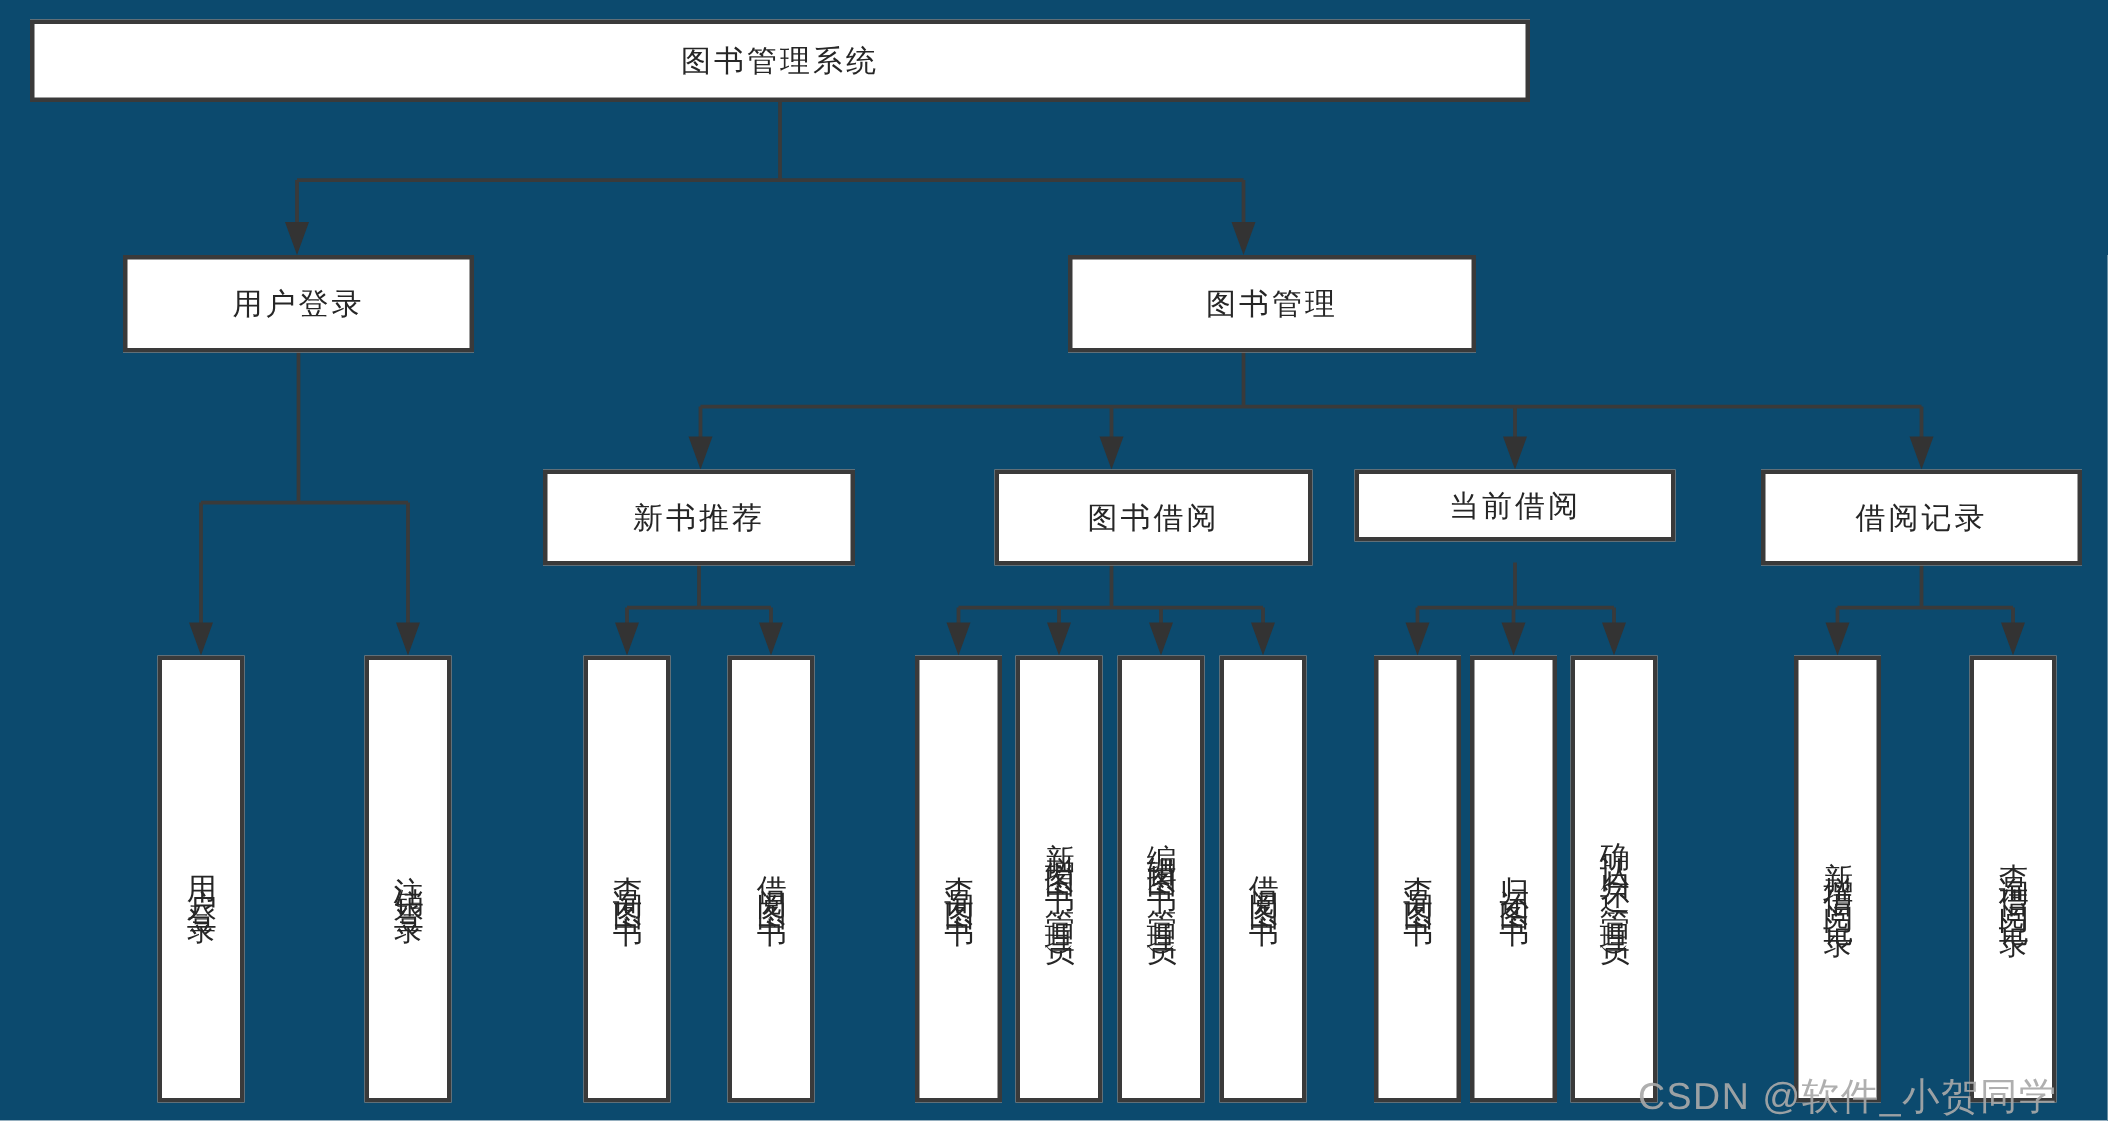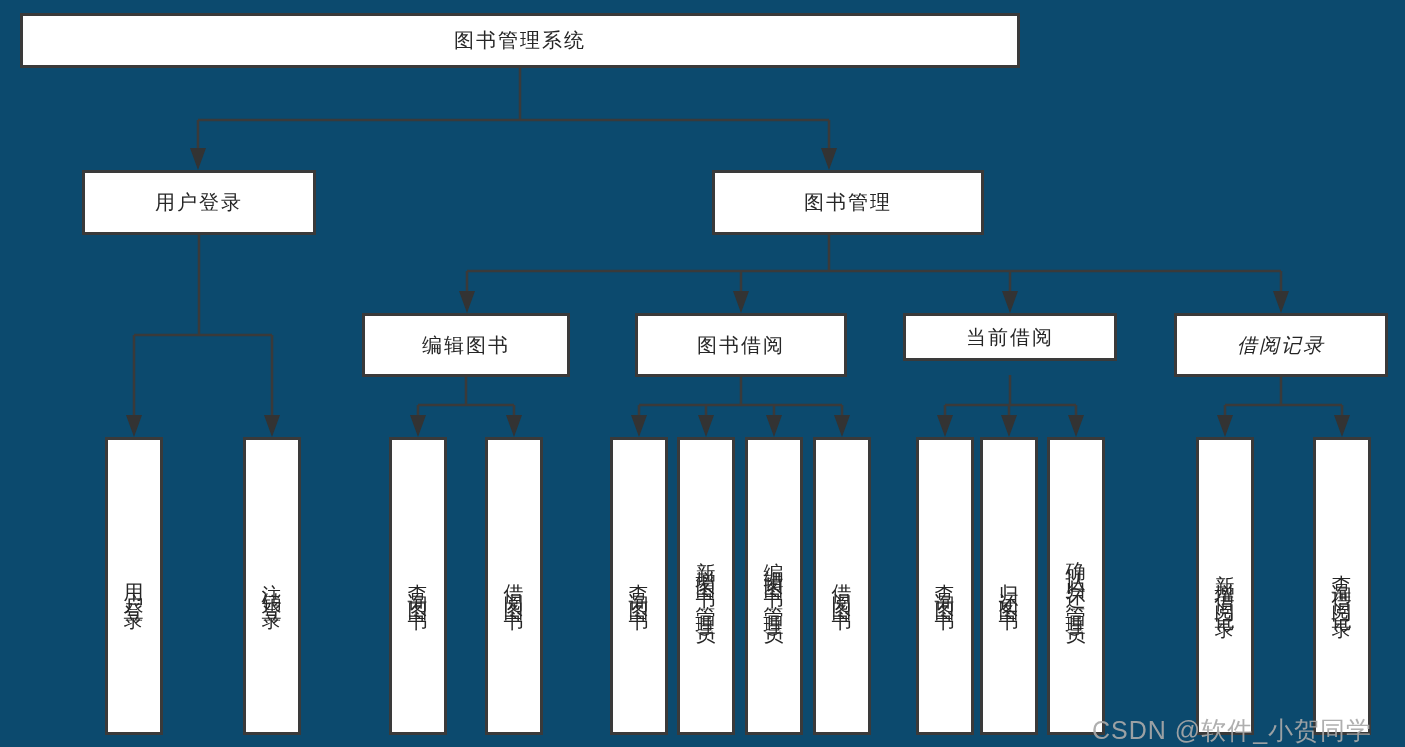--- a/index.html
+++ b/index.html
@@ -32,23 +32,23 @@
     letter-spacing:9px;
     line-height:1;
   }
   
   .n-root      { left:20px;   top:13px;  width:1000px; height:55px; }
   
   .n-login     { left:82px;   top:170px; width:234px;  height:65px; }
   .n-bookmgmt  { left:712px;  top:170px; width:272px;  height:65px; }
   
   .n-newbook   { left:362px;  top:313px; width:208px;  height:64px; }
-  .n-borrow    { left:635px;  top:313px; width:212px;  height:64px; }
+  .n-borrow    { left:663px;  top:313px; width:212px;  height:64px; }
   .n-current   { left:903px;  top:313px; width:214px;  height:48px; }
-  .n-records   { left:1174px; top:313px; width:214px;  height:64px;font-style:italic; }
+  .n-records   { left:1174px; top:313px; width:214px;  height:64px; }
   
   .leaf        { top:437px; width:58px; height:298px; }
   .n-u0 { left:105px; }  .n-u1 { left:243px; }
   .n-r0 { left:389px; }  .n-r1 { left:485px; }
   .n-b0 { left:610px; }  .n-b1 { left:677px; } .n-b2 { left:745px; } .n-b3 { left:813px; }
   .n-c0 { left:916px; }  .n-c1 { left:980px; } .n-c2 { left:1047px; }
   .n-d0 { left:1196px; } .n-d1 { left:1313px; }
   #watermark {
     position:absolute;
     left:1092px; top:714px;
@@ -102,21 +102,21 @@
       <polygon points="1217,415 1233,415 1225,437"></polygon>
       <polygon points="1334,415 1350,415 1342,437"></polygon>
     </g>
   </svg>
 
   <div class="box n-root">图书管理系统</div>
 
   <div class="box n-login">用户登录</div>
   <div class="box n-bookmgmt">图书管理</div>
 
-  <div class="box n-newbook">编辑图书</div>
+  <div class="box n-newbook">新书推荐</div>
   <div class="box n-borrow">图书借阅</div>
   <div class="box n-current">当前借阅</div>
   <div class="box n-records">借阅记录</div>
 
   <div class="box vbox leaf n-u0">用户登录</div>
   <div class="box vbox leaf n-u1">注销登录</div>
 
   <div class="box vbox leaf n-r0">查询图书</div>
   <div class="box vbox leaf n-r1">借阅图书</div>
 

